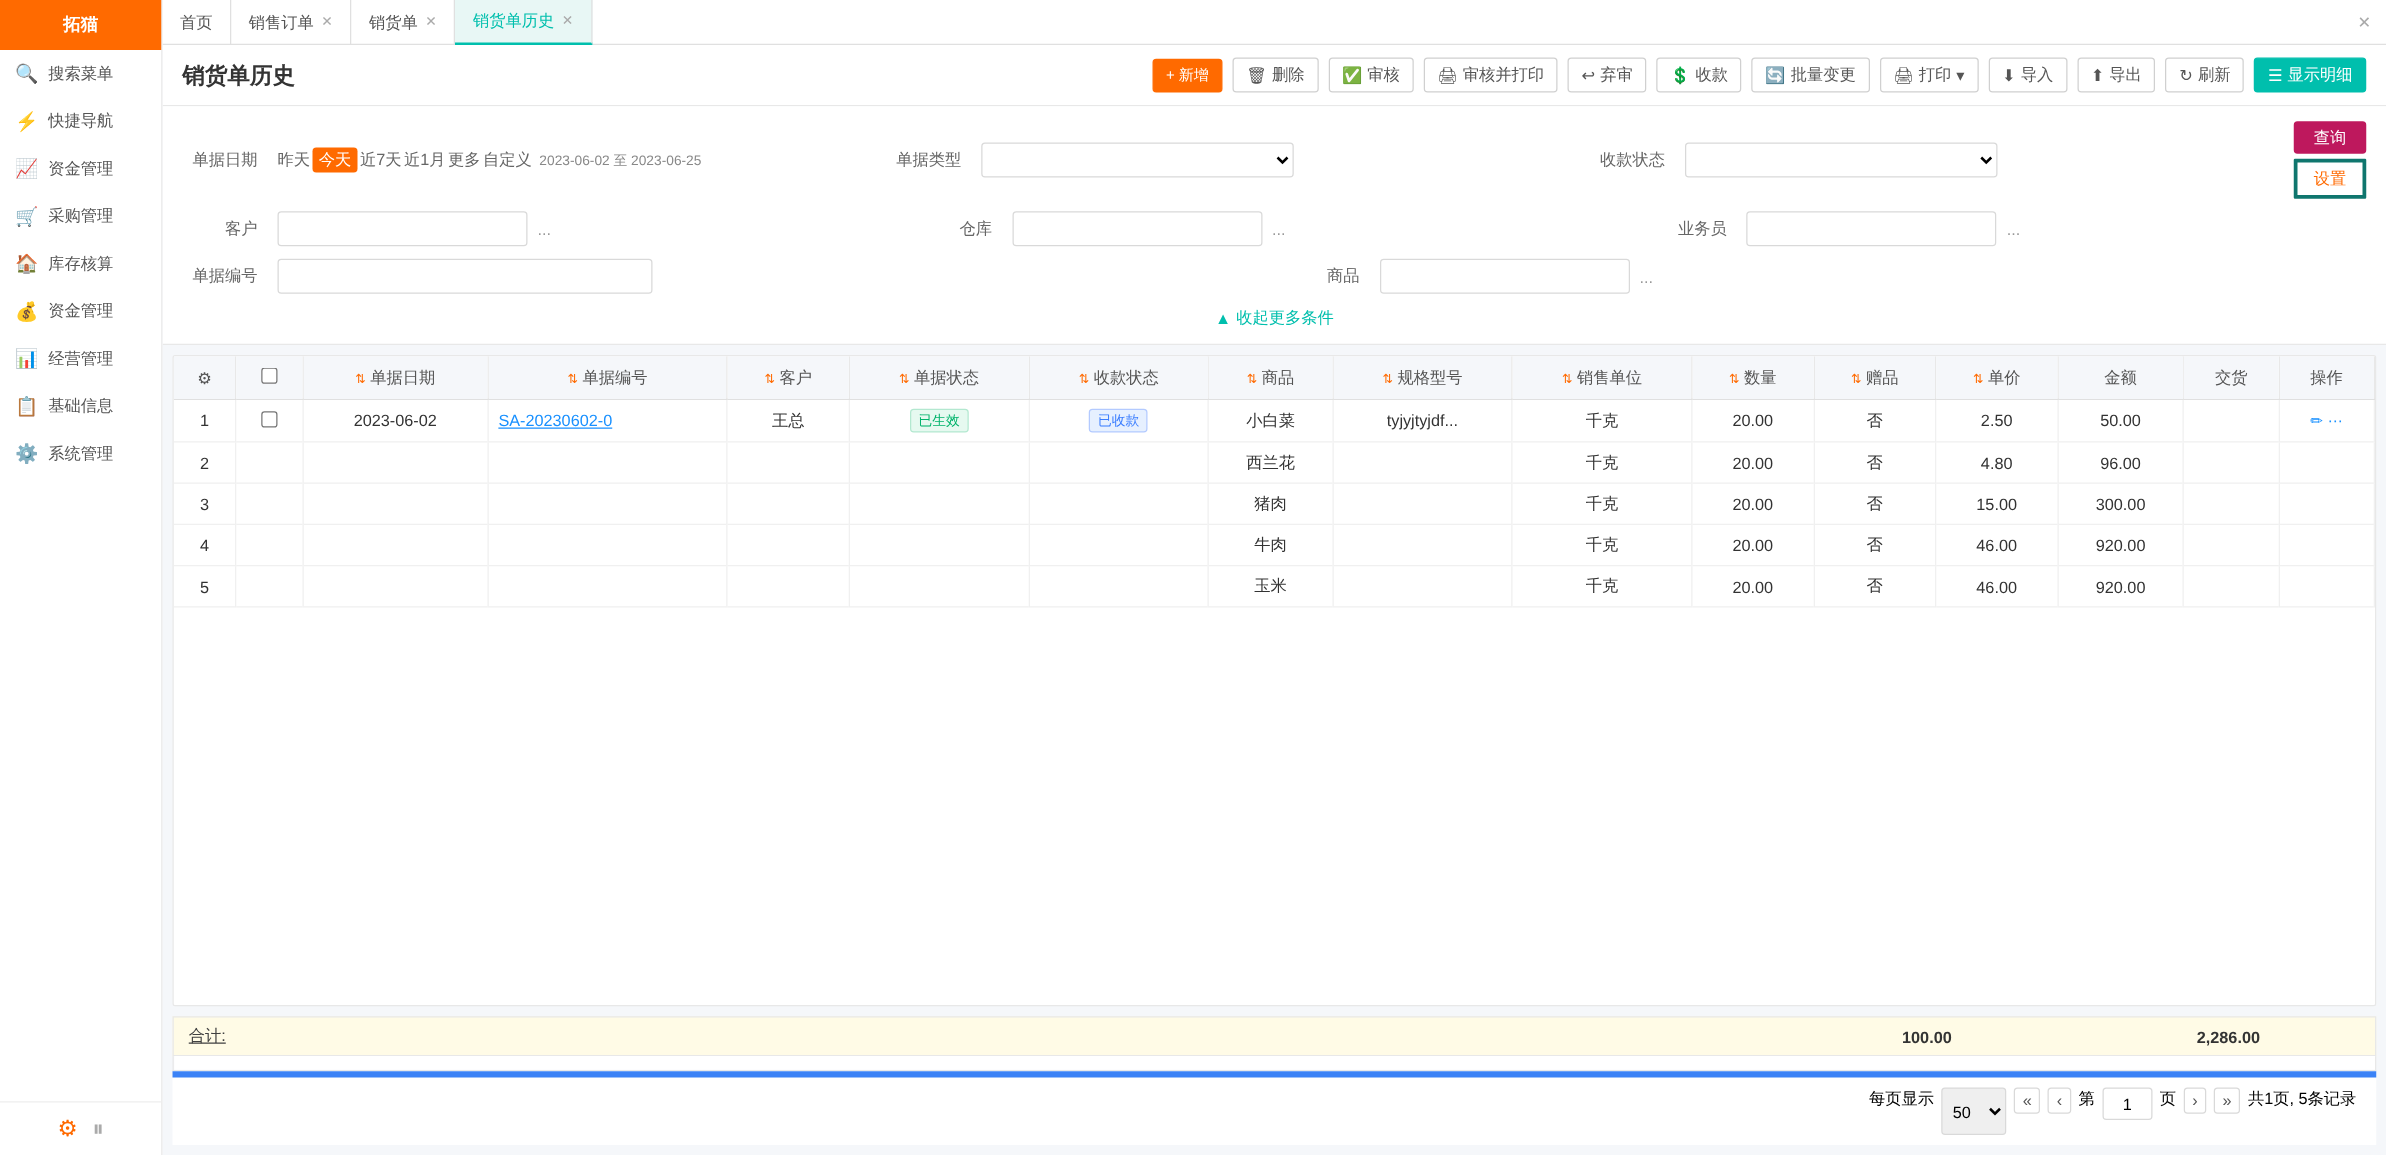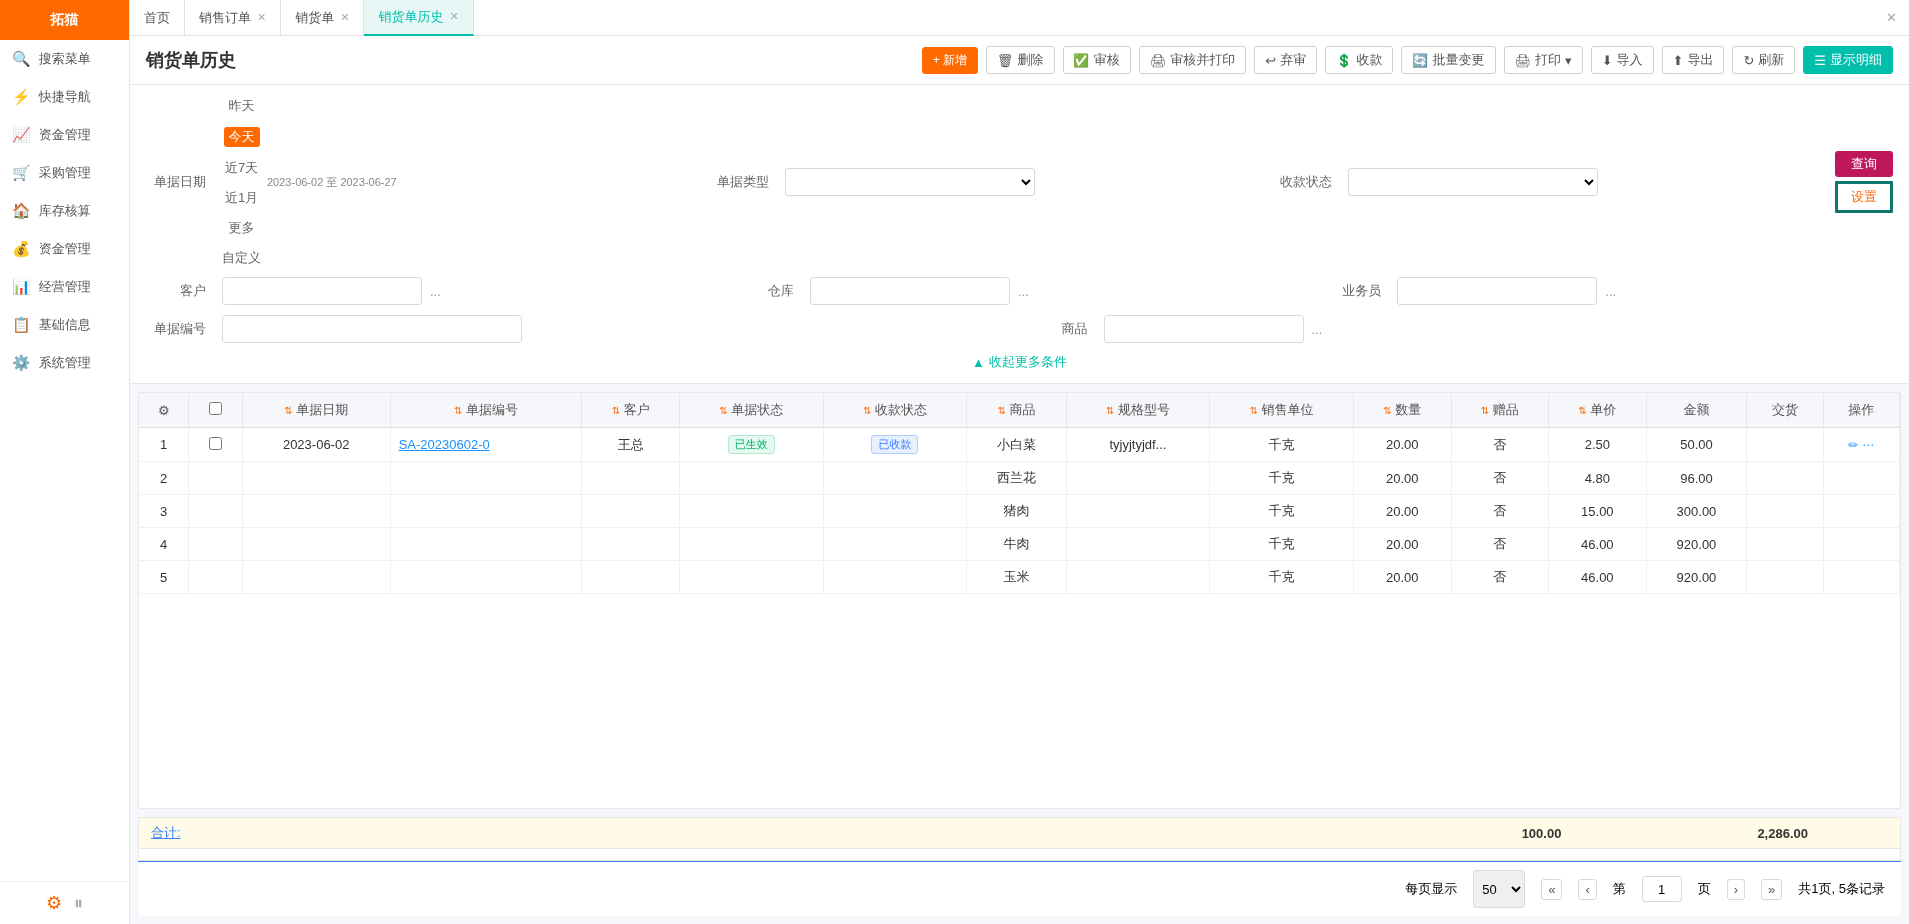--- a/index.html
+++ b/index.html
@@ -175,23 +175,22 @@
       padding: 3px 8px;
       height: 28px;
       flex: 1;
       min-width: 160px;
       max-width: 250px;
       background: #fff;
     }
     .date-shortcuts {
       display: flex;
       align-items: center;
-      gap: 12px;
+      gap: 2px;
       font-size: 12px;
-      flex-direction: column;
     }
     .date-shortcut {
       cursor: pointer;
       color: #666;
     }
     .date-shortcut.active {
       background: #ff6a00;
       color: #fff;
       border-radius: 3px;
       padding: 1px 5px;
@@ -291,32 +290,32 @@
       background: #fffbe6;
       border-top: 1px solid #e8e8e8;
       padding: 6px 12px;
       display: flex;
       align-items: center;
       gap: 8px;
       flex-shrink: 0;
       margin: 0 8px;
       border: 1px solid #e8e8e8;
     }
-    .footer-label { color: #3b82f6; text-decoration: underline; }
+    .footer-label { color: #404040; text-decoration: underline; }
     .footer-total { color: #333; font-weight: bold; margin-left: 28px; }
 
     
     .pagination {
       display: flex;
-      align-items: center;
+      align-items: flex-start;
       justify-content: flex-end;
       padding: 8px 16px;
-      gap: 16px;
-      background: #fff;
-      border-top: 1px solid #3b82f6;
+      gap: 6px;
+      background: #fff;
+      border-top: 5px solid #3b82f6;
       margin: 0 8px 8px;
       flex-shrink: 0;
       font-size: 12px;
     }
     .page-size-select {
       border: 1px solid #d9d9d9;
       border-radius: 3px;
       padding: 2px 4px;
       height: 38px;
     }
@@ -477,21 +476,21 @@
         <span class="filter-label">单据日期</span>
         <div class="filter-field">
           <div class="date-shortcuts">
             <span class="date-shortcut">昨天</span>
             <span class="date-shortcut active">今天</span>
             <span class="date-shortcut">近7天</span>
             <span class="date-shortcut">近1月</span>
             <span class="date-shortcut">更多</span>
             <span class="date-shortcut">自定义</span>
           </div>
-          <span class="date-range-text">2023-06-02 至 2023-06-27</span>
+          <span class="date-range-text">2023-06-02 至 2023-06-25</span>
         </div>
         <span class="filter-label">单据类型</span>
         <div class="filter-field">
           <select class="filter-select">
             <option value=""></option>
           </select>
         </div>
         <span class="filter-label">收款状态</span>
         <div class="filter-field">
           <select class="filter-select">

